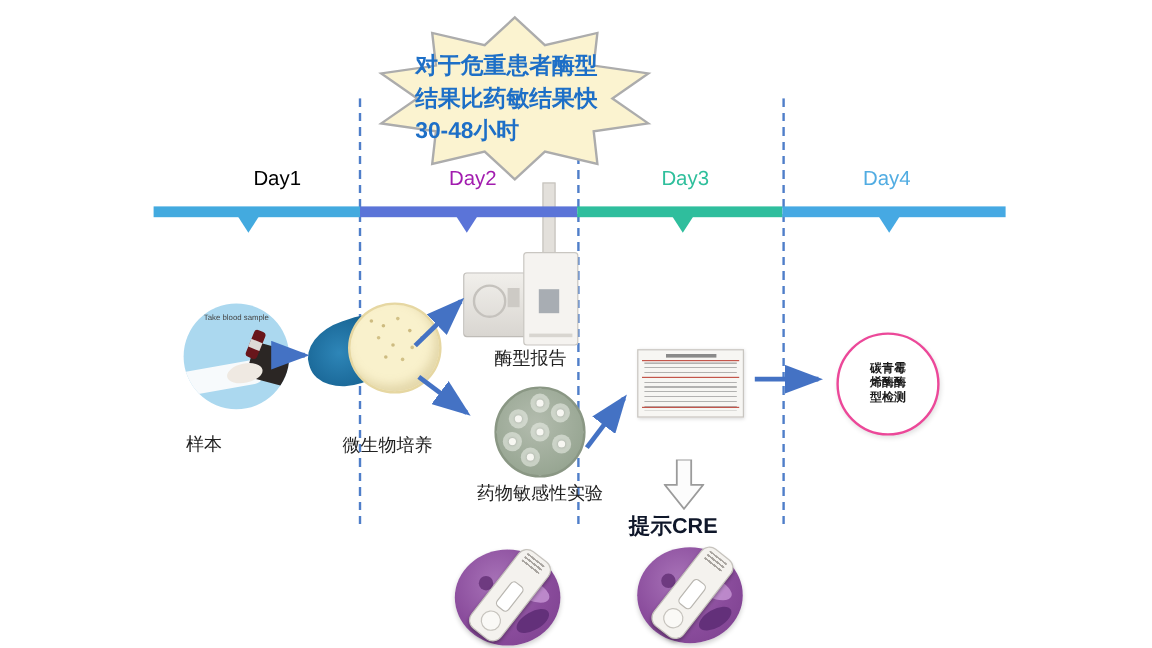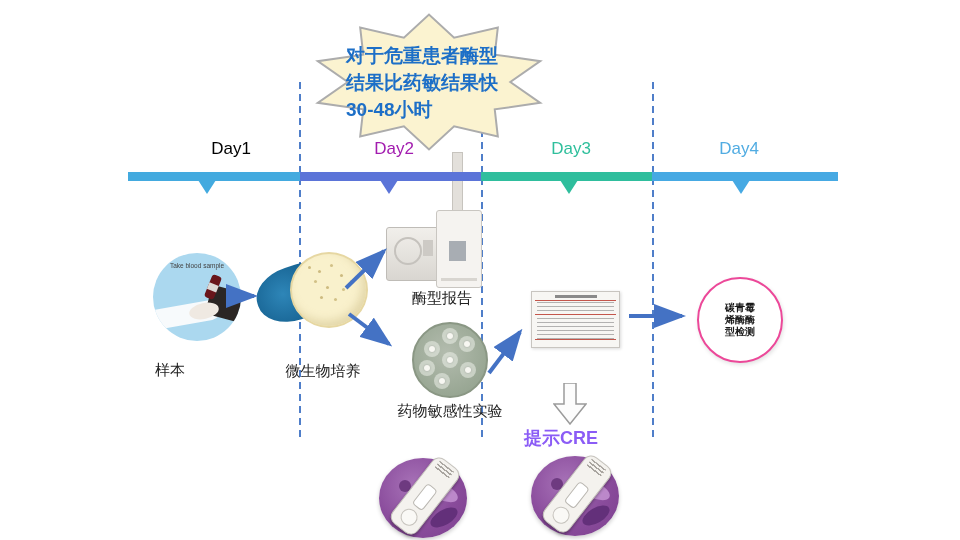--- a/index.html
+++ b/index.html
@@ -167,21 +167,21 @@
     <div class="rpt-lines"></div>
     <div class="rpt-red" style="top:8px"></div>
     <div class="rpt-red" style="top:22px"></div>
     <div class="rpt-red" style="bottom:7px"></div>
   </div>
 
   <svg class="hollow-arrow" width="34" height="42">
     <polygon points="11,0 23,0 23,21 33,21 17,41 1,21 11,21" fill="#FCFCFC" stroke="#9B9B9B" stroke-width="1.5"></polygon>
   </svg>
 
-  <div class="cre" style="color: #8b5cf6;">提示CRE</div>
+  <div class="cre" style="color: #0f172a;">提示CRE</div>
 
   <div class="enzyme">
     <div>碳青霉</div>
     <div>烯酶酶</div>
     <div>型检测</div>
   </div>
 
   <div class="step-label" style="left:170px;top:361px">样本</div>
   <div class="step-label" style="left:323px;top:362px">微生物培养</div>
   <div class="step-label" style="left:442px;top:289px">酶型报告</div>

